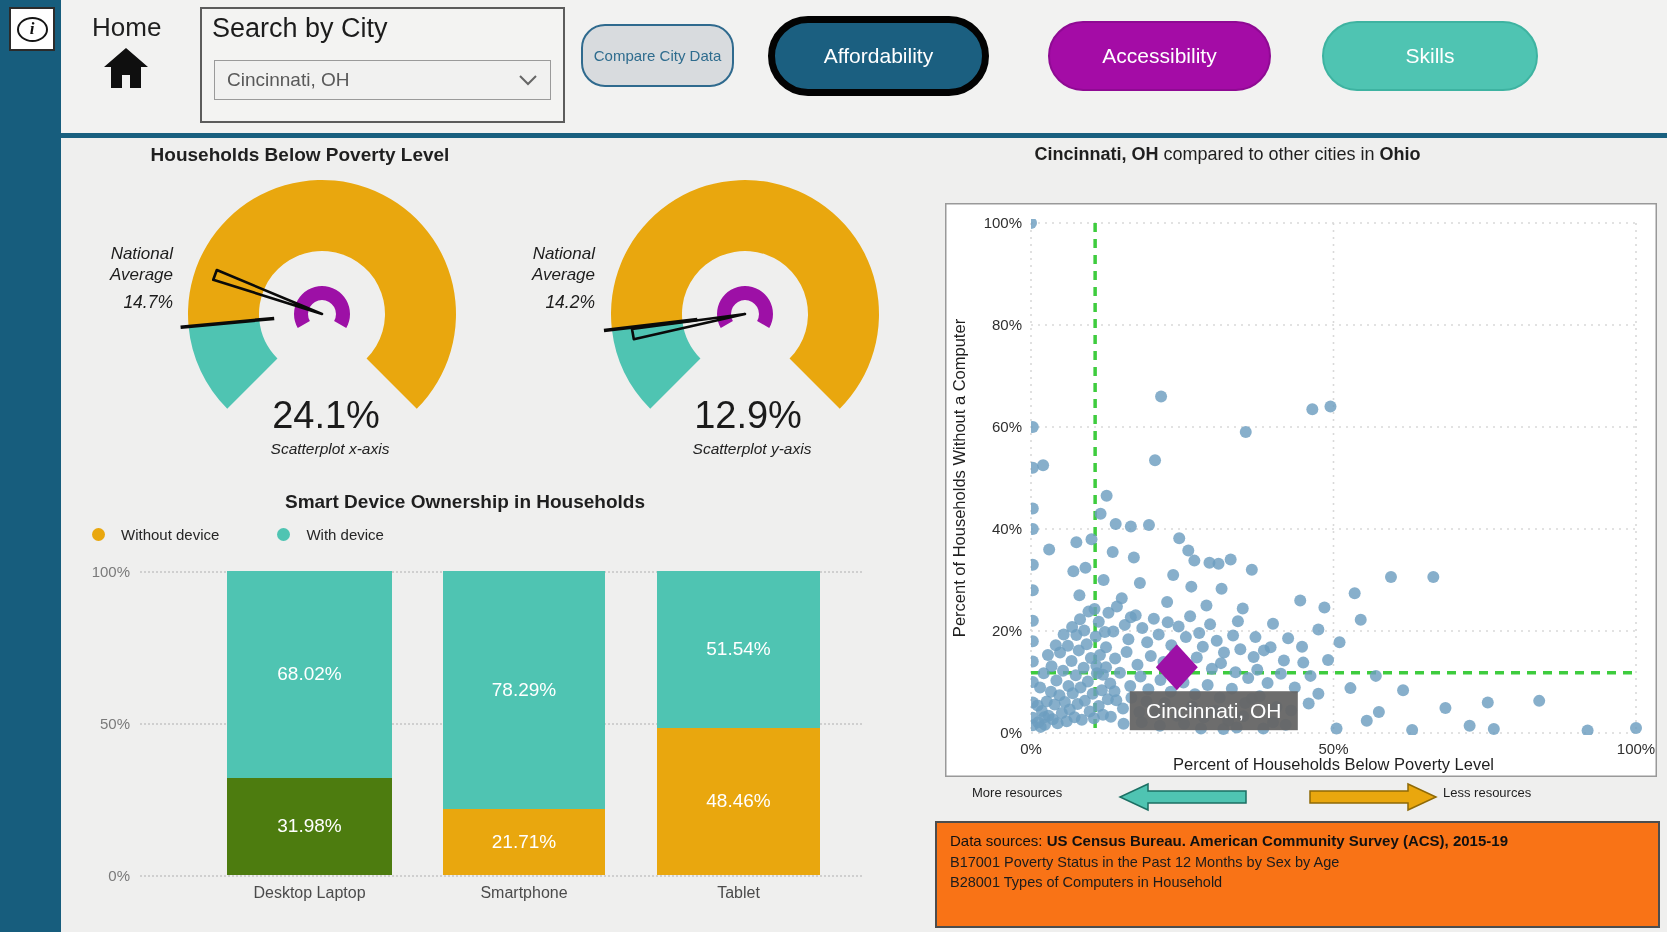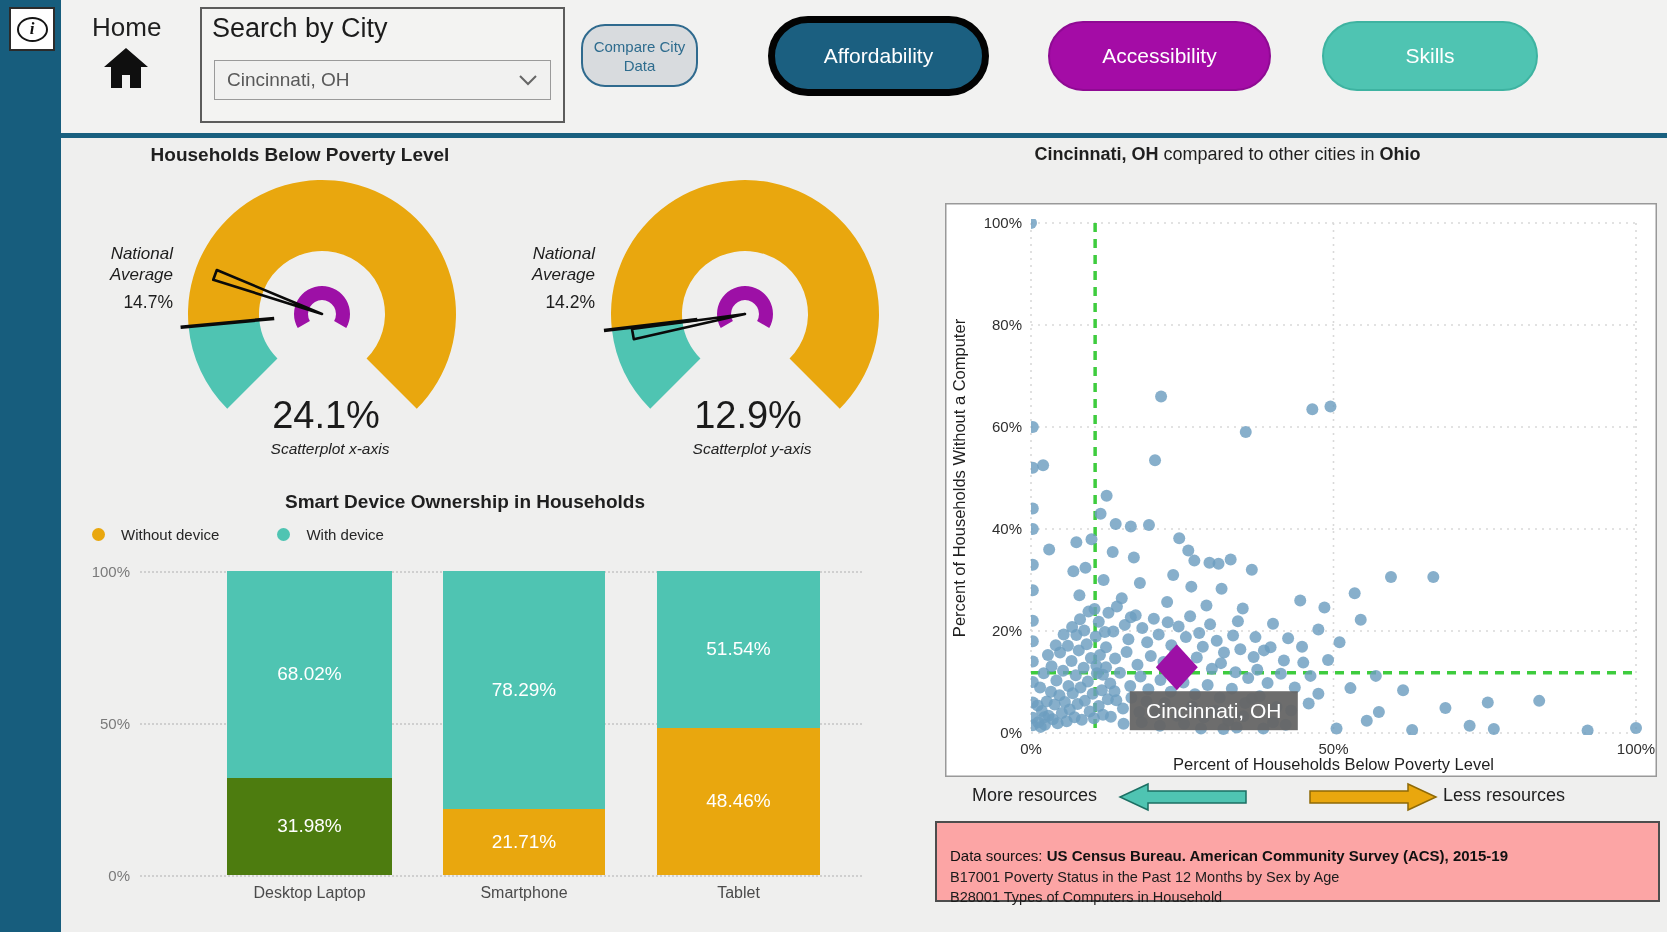--- a/index.html
+++ b/index.html
@@ -18,38 +18,38 @@
   #header { left:61px; top:0; width:1606px; height:133px; background:#F2F2F1; }
   #divider { left:61px; top:133px; width:1606px; height:5px; background:#19607F; }
   #home-label { left:92px; top:12px; font-size:26px; color:#1f1f1f; }
   #home-icon { left:104px; top:48px; }
   #search-box { left:200px; top:7px; width:365px; height:116px; border:2px solid #5c5c5c; background:#F3F3F2; }
   #search-label { left:212px; top:13px; font-size:27px; color:#1c1c1c; }
   #city-select { left:214px; top:60px; width:337px; height:40px; border:1.5px solid #9a9a9a; background:#F1F1F0;
                  display:flex; align-items:center; justify-content:space-between; padding:0 12px; cursor:pointer; }
   #city-select span { font-size:19px; color:#595959; }
   .pill { display:flex; align-items:center; justify-content:center; text-align:center; cursor:pointer; }
-  #compare-btn { left:581px; top:24px; width:117px; height:63px; border-radius:24px;
+  #compare-btn { left:581px; top:24px; width:153px; height:63px; border-radius:24px;
                  background:#D8DBDE; border:2px solid #2F6A8E; color:#2E6C8E; font-size:15px; line-height:19px; }
   #affordability-btn { left:768px; top:16px; width:221px; height:80px; border-radius:40px;
                  background:#1B5F80; border:7px solid #030303; color:#ffffff; font-size:21px; }
   #accessibility-btn { left:1048px; top:21px; width:223px; height:70px; border-radius:35px;
                  background:#A40CA6; border:2px solid #8F0A93; color:#fff; font-size:21px; }
   #skills-btn { left:1322px; top:21px; width:216px; height:70px; border-radius:35px;
                  background:#4FC4B2; border:2px solid #3EB3A1; color:#fff; font-size:21px; }
 
   
   .panel-title { font-weight:bold; font-size:19px; color:#1f1f1f; text-align:center; }
   #gauge1-title { left:75px;  top:144px; width:450px; }
   #gauge2-title { left:470px; top:144px; width:450px; }
   #gauge1-svg { left:140px; top:160px; }
   #gauge2-svg { left:563px; top:160px; }
   .na-block { width:120px; text-align:right; font-size:17px; color:#1d1d1d; line-height:21px; }
   .na-block .na-line { font-style:italic; }
-  .na-block .na-value { margin-top:7px; font-size:17.5px; }
+  .na-block .na-value { margin-top:7px; font-size:17.5px;font-style:italic; }
   #gauge1-na { left:53px;  top:243px; }
   #gauge2-na { left:475px; top:243px; }
   .gauge-value { width:260px; text-align:center; font-size:38px; color:#1b1b1b; }
   #gauge1-value { left:196px; top:394px; }
   #gauge2-value { left:618px; top:394px; }
   .gauge-caption { width:260px; text-align:center; font-size:15.5px; font-style:italic; color:#1f1f1f; }
   #gauge1-caption { left:200px; top:440px; }
   #gauge2-caption { left:622px; top:440px; }
 
   
@@ -65,26 +65,26 @@
   .bar-seg span { color:#fff; font-size:19px; }
   .bar-tick { position:absolute; left:58px; width:72px; text-align:right; font-size:15px; color:#7a7a7a; transform:translateY(-50%); }
   .bar-cat { position:absolute; top:884px; width:200px; text-align:center; font-size:16px; color:#4b4b4b; transform:translateX(-50%); }
 
   
   #scatter-title { left:900px; top:144px; width:655px; font-size:18px; color:#1f1f1f; text-align:center; }
   #scatter-title b { font-weight:bold; }
   #scatter-svg { left:945px; top:203px; }
 
   
-  .resource-label { font-size:18px; color:#1f1f1f; }
+  .resource-label { font-size:13px; color:#1f1f1f; }
   #more-resources { left:972px; top:785px; }
   #less-resources { left:1443px; top:785px; }
   #arrow-left-svg { left:1118px; top:782px; }
   #arrow-right-svg { left:1308px; top:782px; }
-  #sources-box { left:935px; top:821px; width:725px; height:81px; background:#fca5a5; border:2px solid #4d4d4d; padding:24px 13px; }
+  #sources-box { left:935px; top:821px; width:725px; height:107px; background:#f97316; border:2px solid #4d4d4d; padding:9px 13px; }
   #sources-line1 { font-size:15px; color:#111; margin-bottom:4px; }
   #sources-line1 b { font-weight:bold; }
   .source-line { font-size:14.5px; color:#1c1c1c; line-height:19.5px; }
 </style>
 </head>
 <body>
 
 <div id="page">
 
   <div id="sidebar" class="abs">

